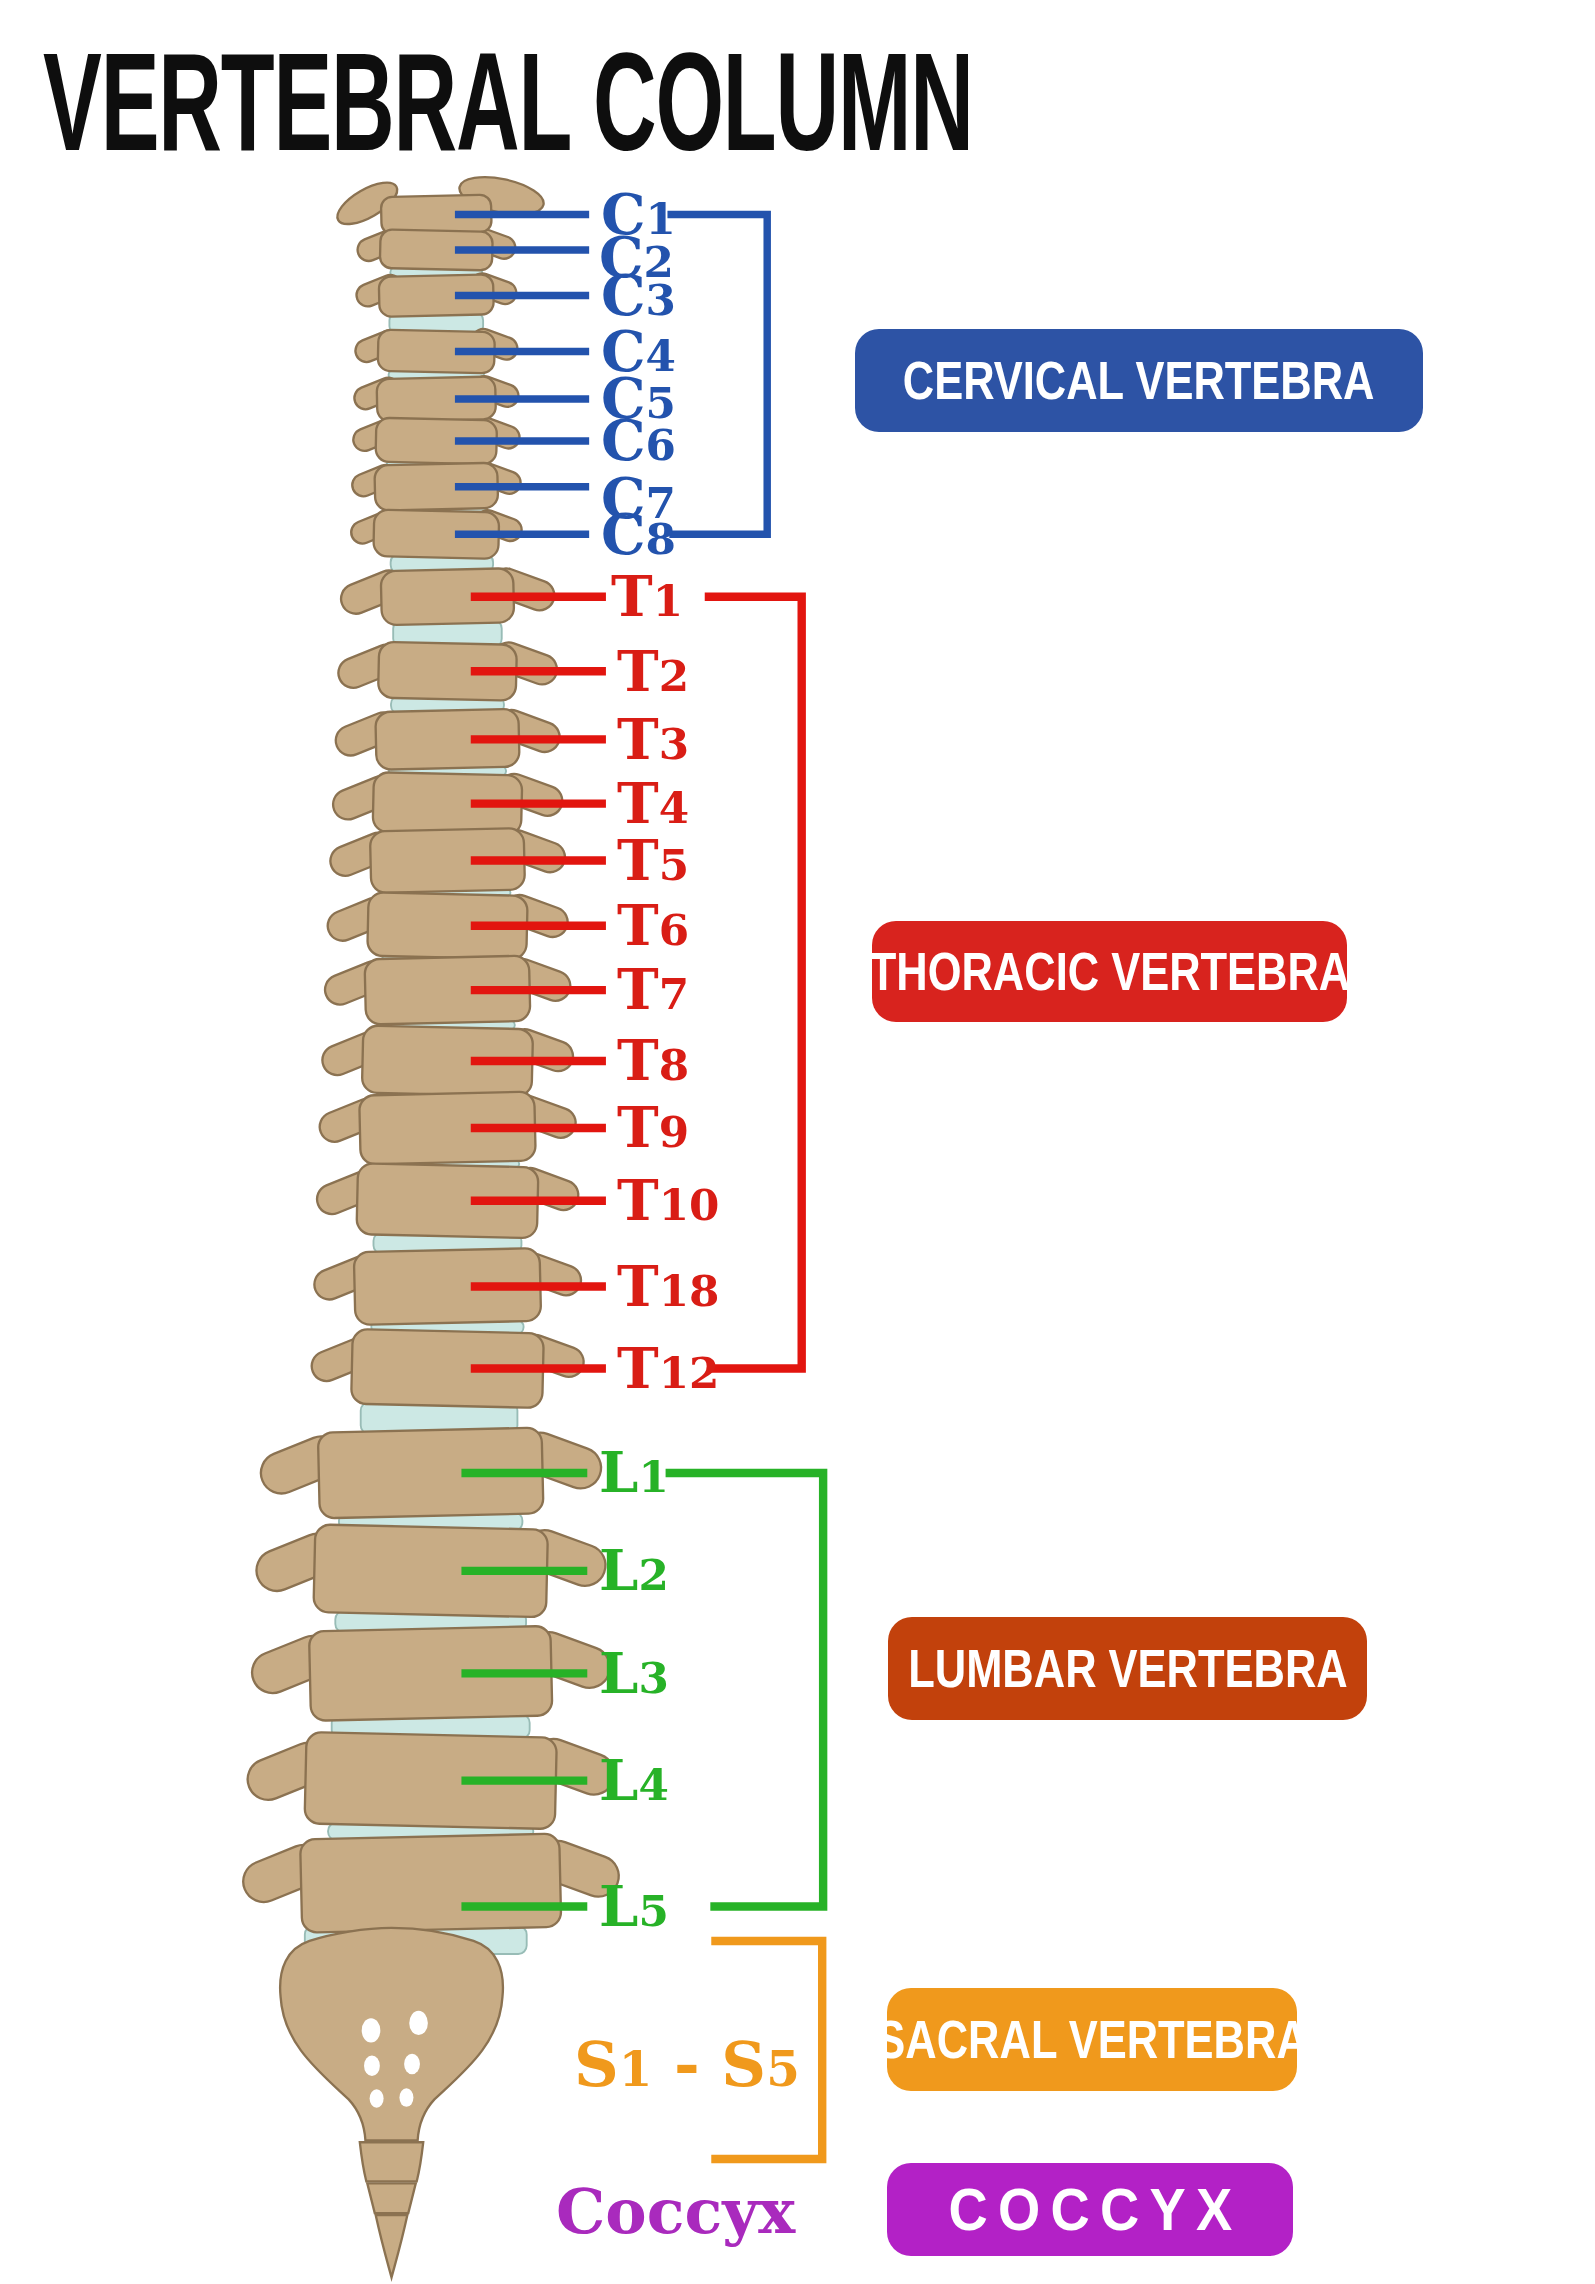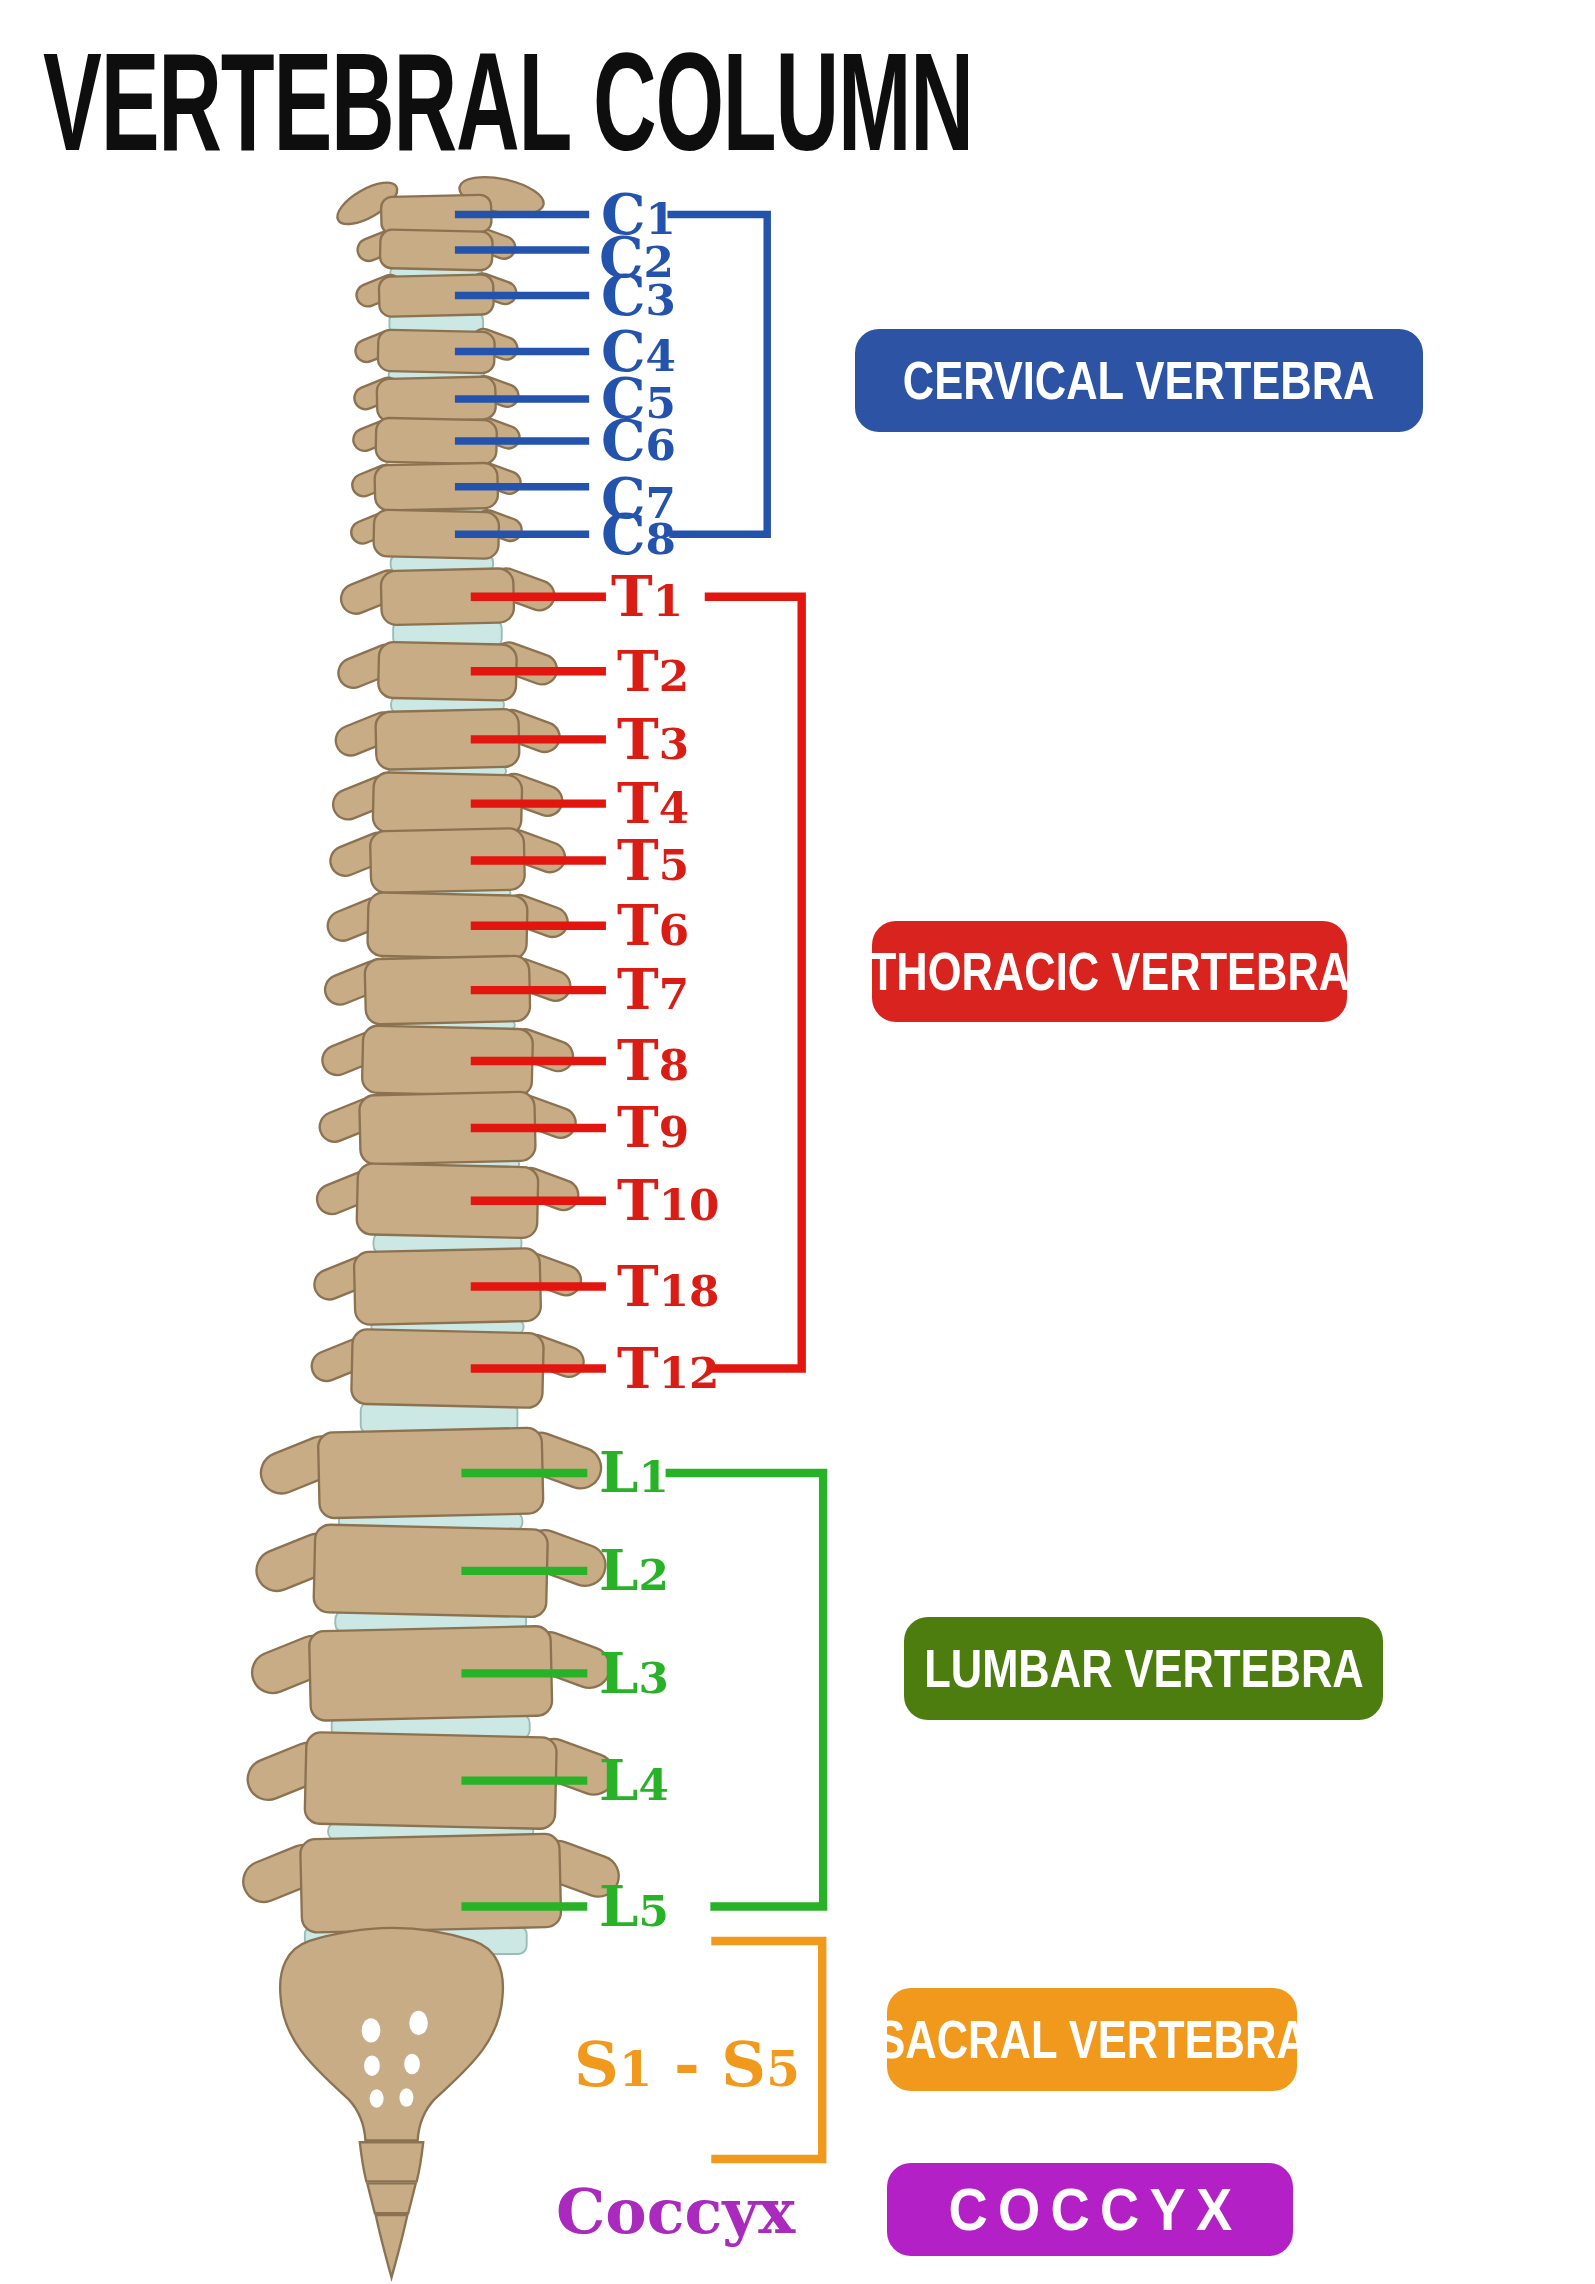--- a/index.html
+++ b/index.html
@@ -210,21 +210,21 @@
       <div class="v-label" style="left: 574px; top: 2029px; line-height: 71px; font-size: 62px; color: rgb(240, 153, 28);">S<span class="num">1</span> - S<span class="num">5</span></div>
       <div class="v-label" style="left: 556px; top: 2176px; line-height: 71px; font-size: 62px; color: rgb(169, 42, 189);">Coccyx</div>
     </div>
 
   <div class="region-box" style="left: 855px; top: 329px; width: 568px; height: 103px; background: rgb(45, 83, 165);">
     <span class="box-text">CERVICAL VERTEBRA</span>
   </div>
   <div class="region-box" style="left: 872px; top: 921px; width: 475px; height: 101px; background: rgb(216, 35, 30);">
     <span class="box-text">THORACIC VERTEBRA</span>
   </div>
-  <div class="region-box" style="left: 888px; top: 1617px; width: 479px; height: 103px; background: #4d7c0f; margin-left: 16px;">
+  <div class="region-box" style="left: 888px; top: 1617px; width: 479px; height: 103px; background: #c2410c;">
     <span class="box-text">LUMBAR VERTEBRA</span>
   </div>
   <div class="region-box" style="left: 887px; top: 1988px; width: 410px; height: 103px; background: rgb(240, 153, 28);">
     <span class="box-text">SACRAL VERTEBRA</span>
   </div>
   <div class="region-box" style="left: 887px; top: 2163px; width: 406px; height: 93px; background: rgb(179, 33, 198);">
     <span class="box-text spaced">COCCYX</span>
   </div>
 </div>
 

